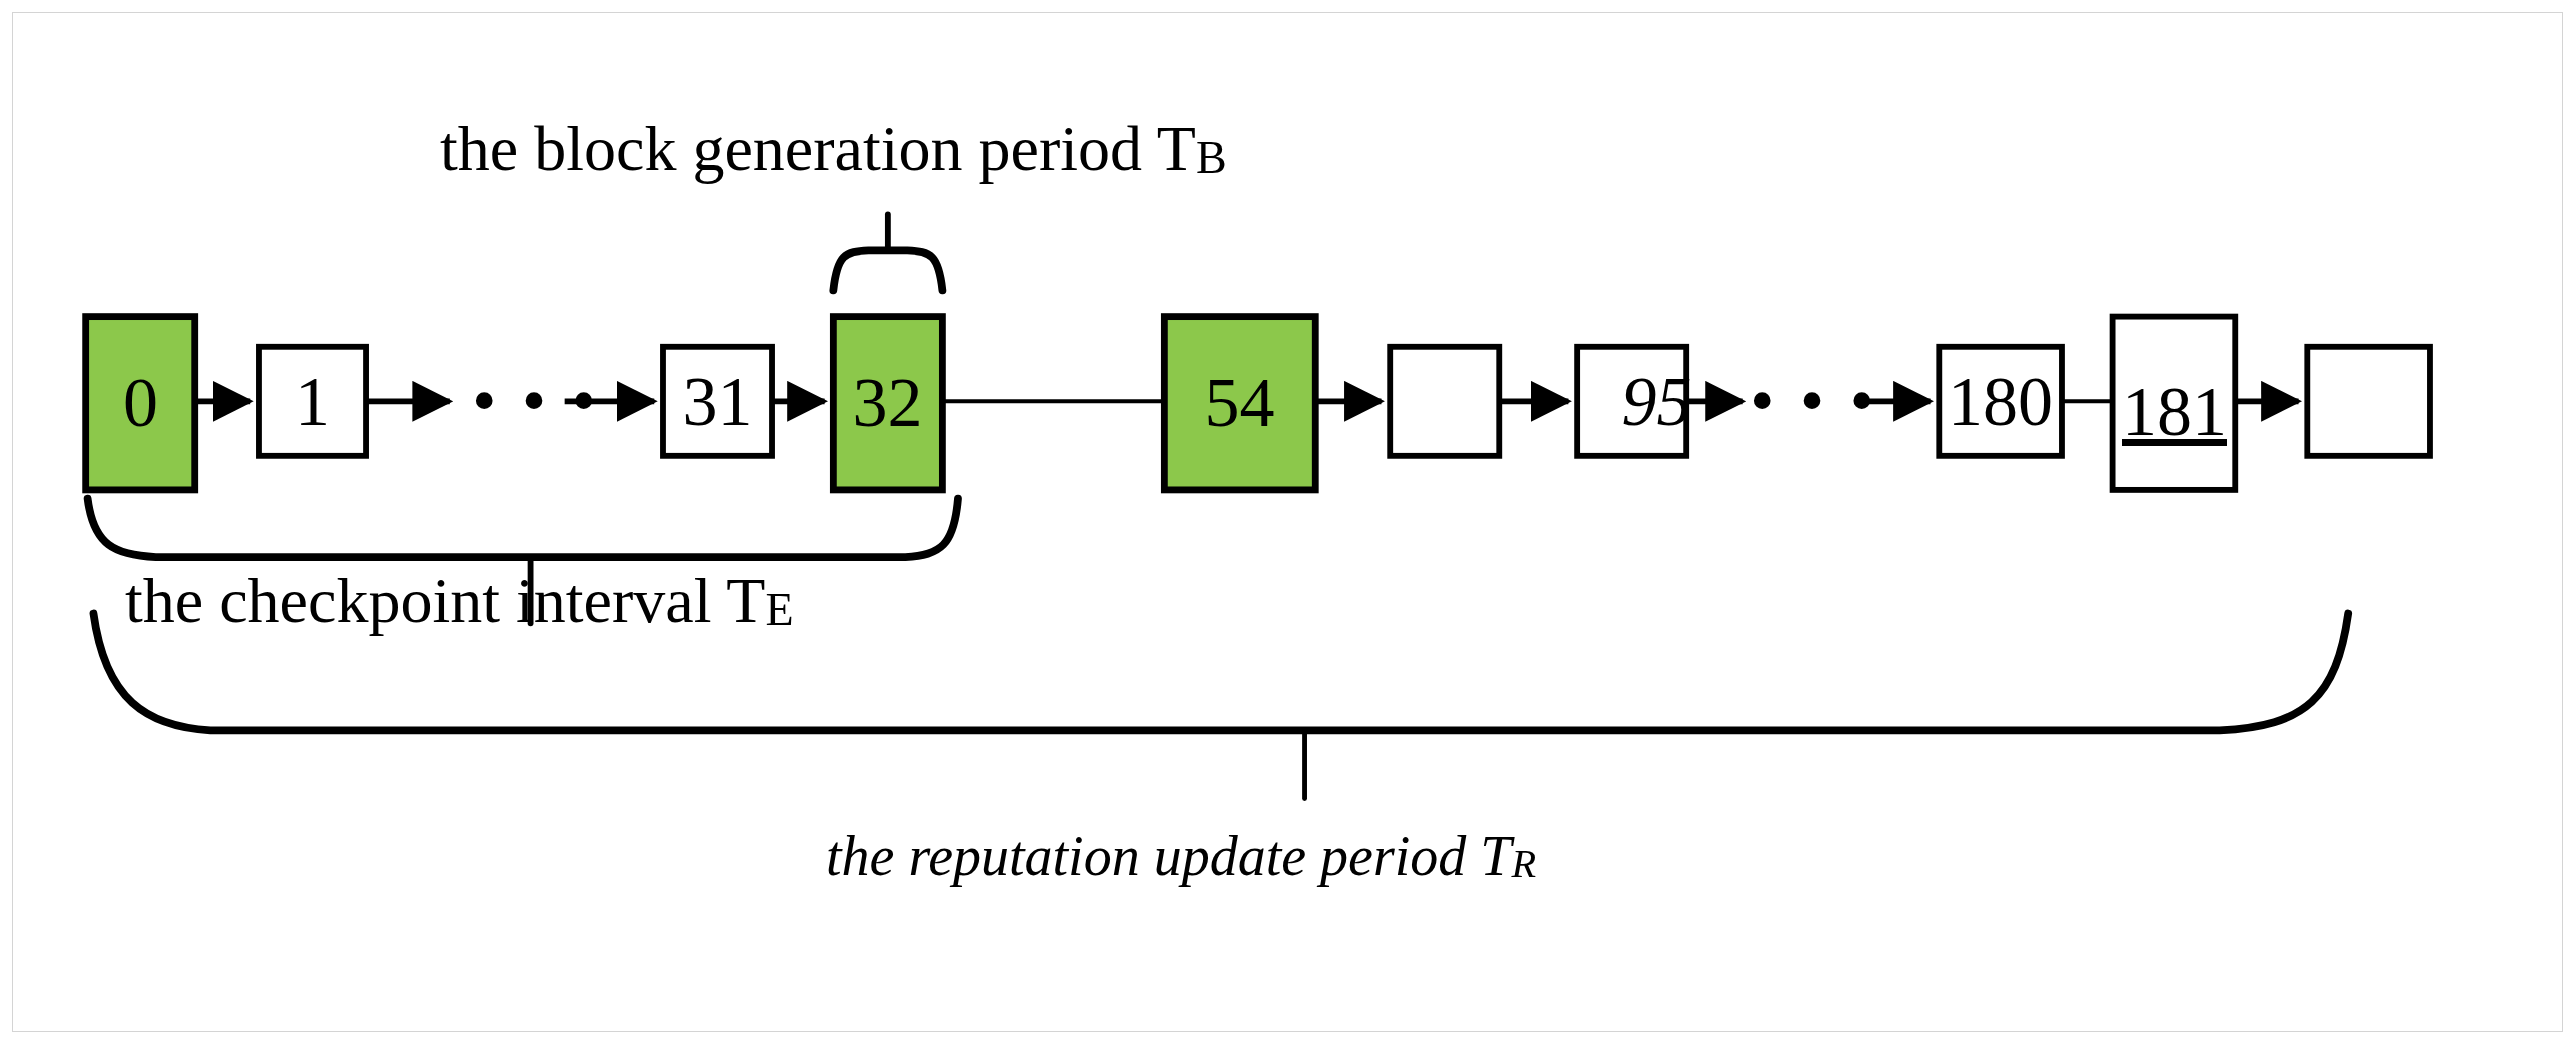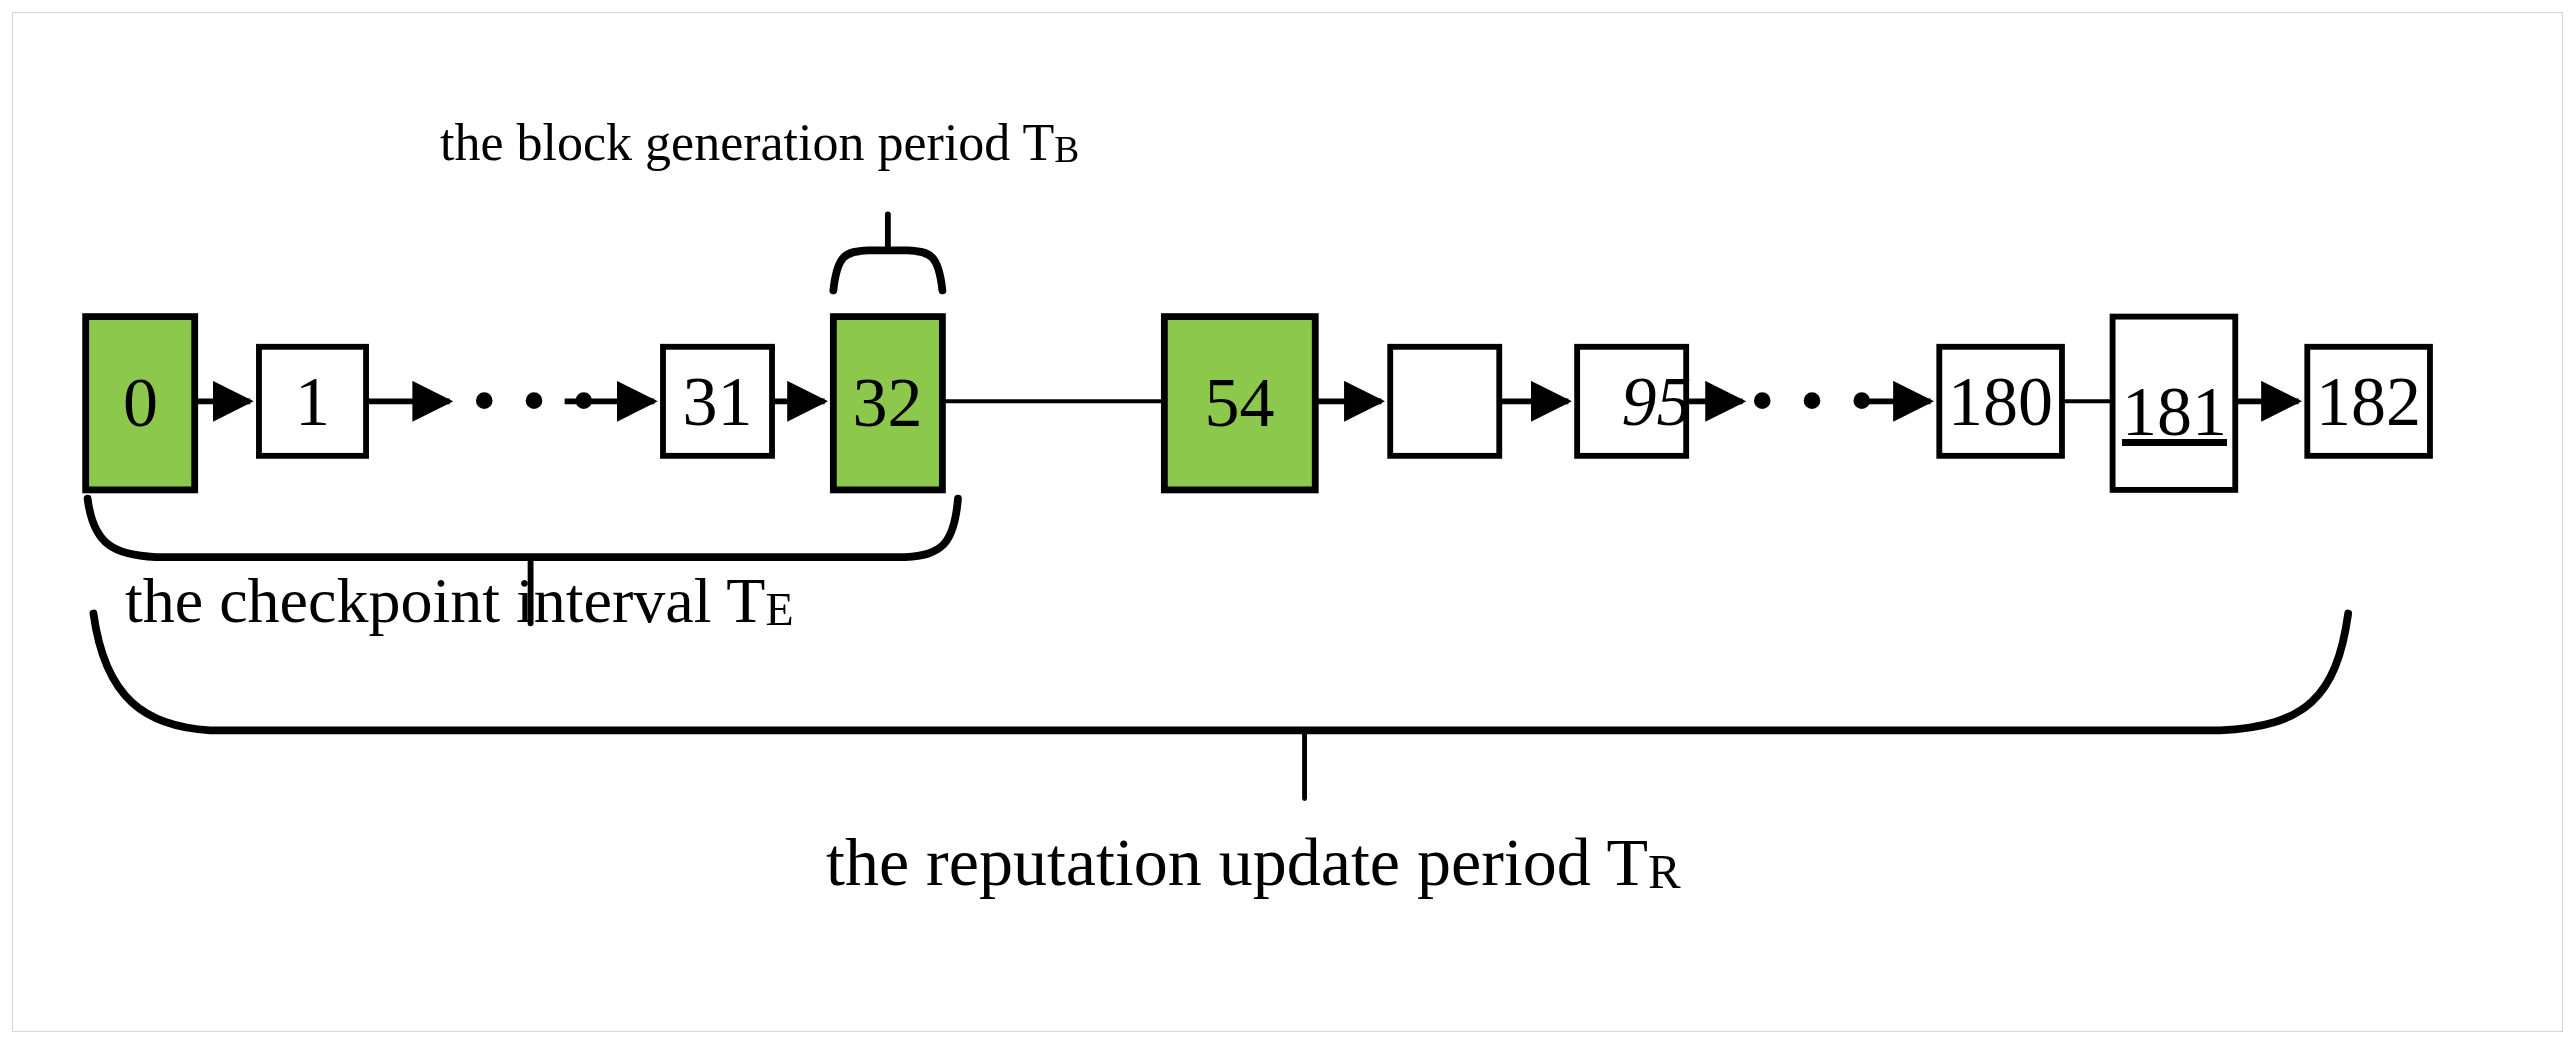--- a/index.html
+++ b/index.html
@@ -53,23 +53,23 @@
     line-height: 1;
     pointer-events: none;
   }
   .sub {
     font-size: 0.72em;
     vertical-align: baseline;
     position: relative;
     top: 0.06em;
     letter-spacing: 0.01em;
   }
-  .lbl-top    { font-size: 52px; left: 440px; top: 117px; }
+  .lbl-top    { font-size: 64px; left: 440px; top: 117px; }
   .lbl-ckpt   { font-size: 64px; left: 125px; top: 569px; text-align: center; }
-  .lbl-rep    { font-size: 68px; left: 826px; top: 828px; }
+  .lbl-rep    { font-size: 56px; left: 826px; top: 828px; font-style: italic; }
   .ellipsis {
     position: absolute;
     color: #000000;
     font-family: "Liberation Serif", "DejaVu Serif", serif;
     font-size: 70px;
     line-height: 1;
     letter-spacing: 3.9px;
   }
 </style>
 </head>
@@ -131,21 +131,20 @@
   </svg>
 
   <div class="blk-num" style="left:86px;  top:316px; width:109px; height:173px;">0</div>
   <div class="blk-num" style="left:259px; top:347px; width:107px; height:109px;">1</div>
   <div class="blk-num" style="left:663px; top:347px; width:109px; height:109px;">31</div>
   <div class="blk-num" style="left:833px; top:316px; width:109px; height:173px;">32</div>
   <div class="blk-num" style="left:1164px;top:316px; width:151px; height:173px;">54</div>
   <div class="blk-num" style="left:1602px;top:347px; width:109px; height:109px;font-style:italic;">95</div>
   <div class="blk-num" style="left:1939px;top:347px; width:123px; height:109px;">180</div>
   <div class="blk-num" style="left:2113px;top:325px; width:123px; height:173px;text-decoration:underline;">181</div>
-  <div class="blk-num" style="left:2307px;top:347px; width:123px; height:109px;">182</div>
 
   <div class="ellipsis" style="left:472px; top:366px;">• • •</div>
   <div class="ellipsis" style="left:1750px; top:366px;">• • •</div>
 
   <div class="dlabel lbl-top">
     <span>the block generation period T</span><span class="sub">B</span>
   </div>
 
   <div class="dlabel lbl-ckpt">
     <span>the checkpoint interval T</span><span class="sub">E</span>

